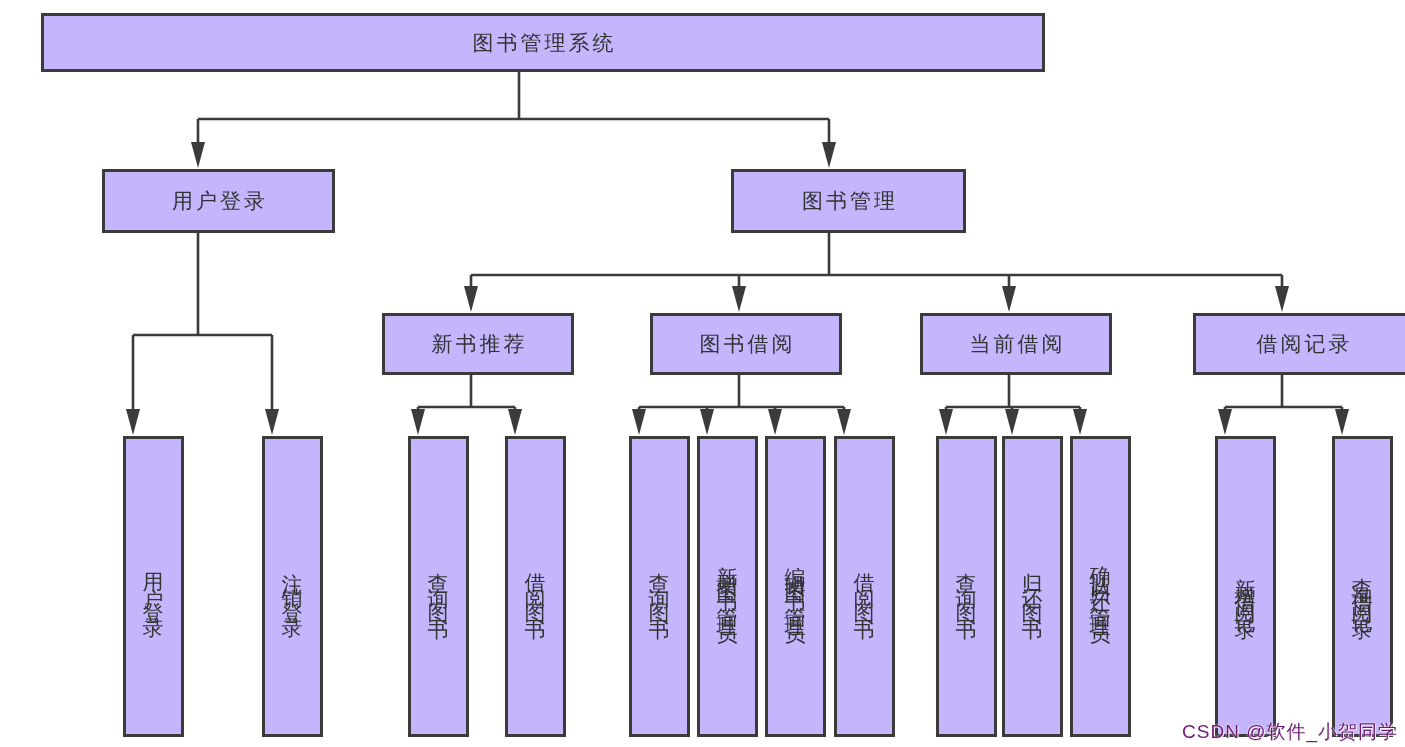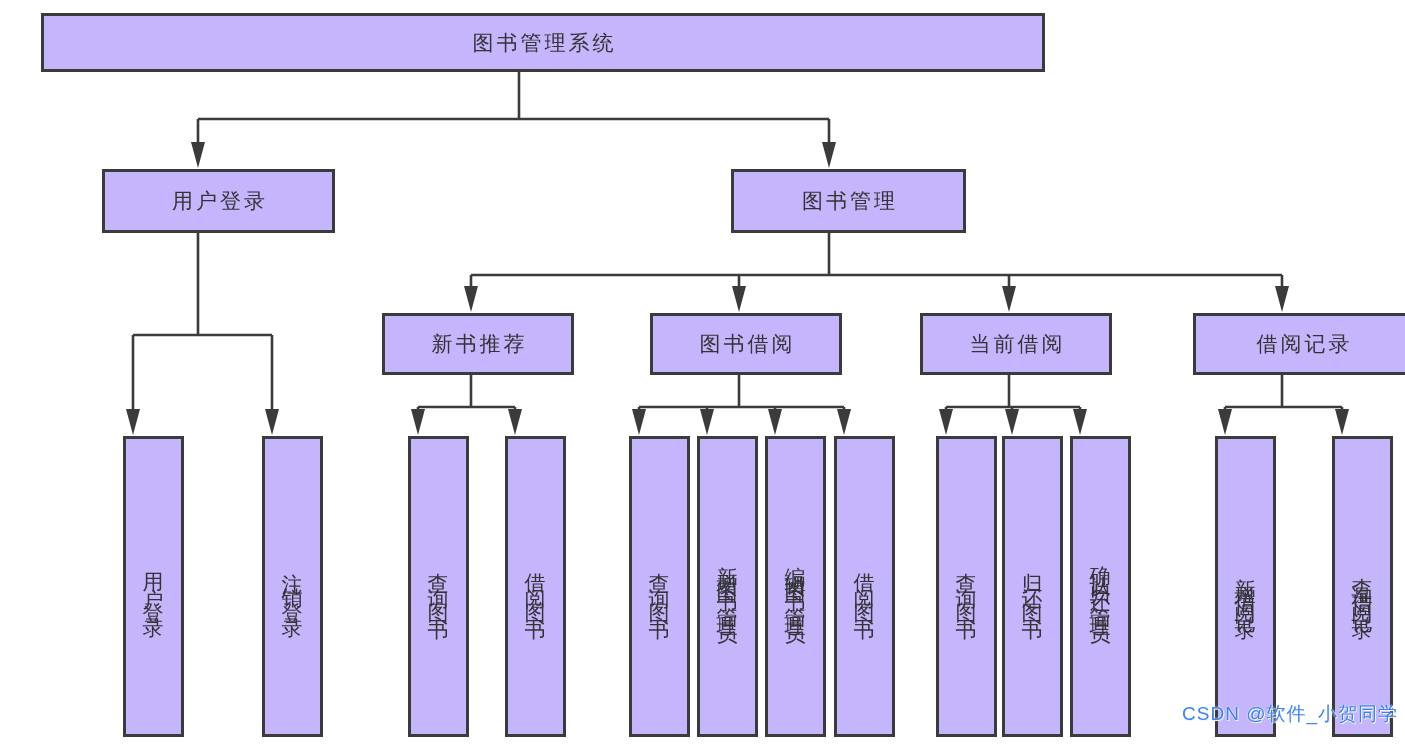--- a/index.html
+++ b/index.html
@@ -46,24 +46,24 @@
     line-height:1;
   }
   .leaf.wide{letter-spacing:0.72em;}
   .l0{left:103px;} .l1{left:242px;}
   .l2{left:388px;} .l3{left:485px;}
   .l4{left:609px;} .l5{left:677px;} .l6{left:745px;} .l7{left:814px;}
   .l8{left:916px;} .l9{left:982px;} .l10{left:1050px;}
   .l11{left:1195px;} .l12{left:1312px;}
   .watermark{
     position:absolute;
-    right:7px;bottom:20px;
+    right:7px;bottom:2px;
     font-size:19px;
     letter-spacing:1px;
-    color:#3b82f6;
+    color:#701a75;
     text-shadow:0 0 2px #ffffff, 1px 1px 0 #f2f2f2;
     white-space:nowrap;
   }
 </style>
 </head>
 <body>
 
 <div class="stage">
 
   <svg class="wires" width="1405" height="747" viewBox="0 0 1405 747" xmlns="http://www.w3.org/2000/svg">

